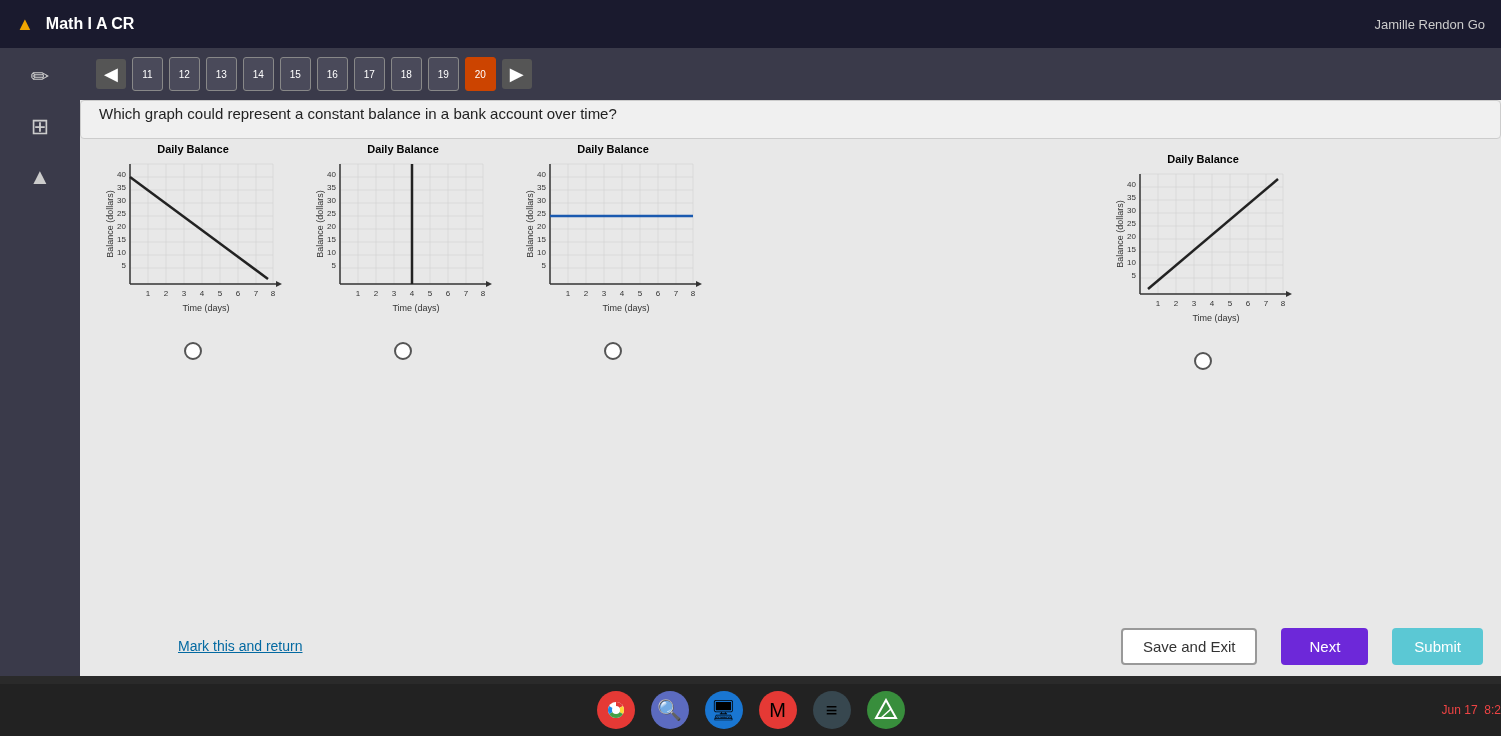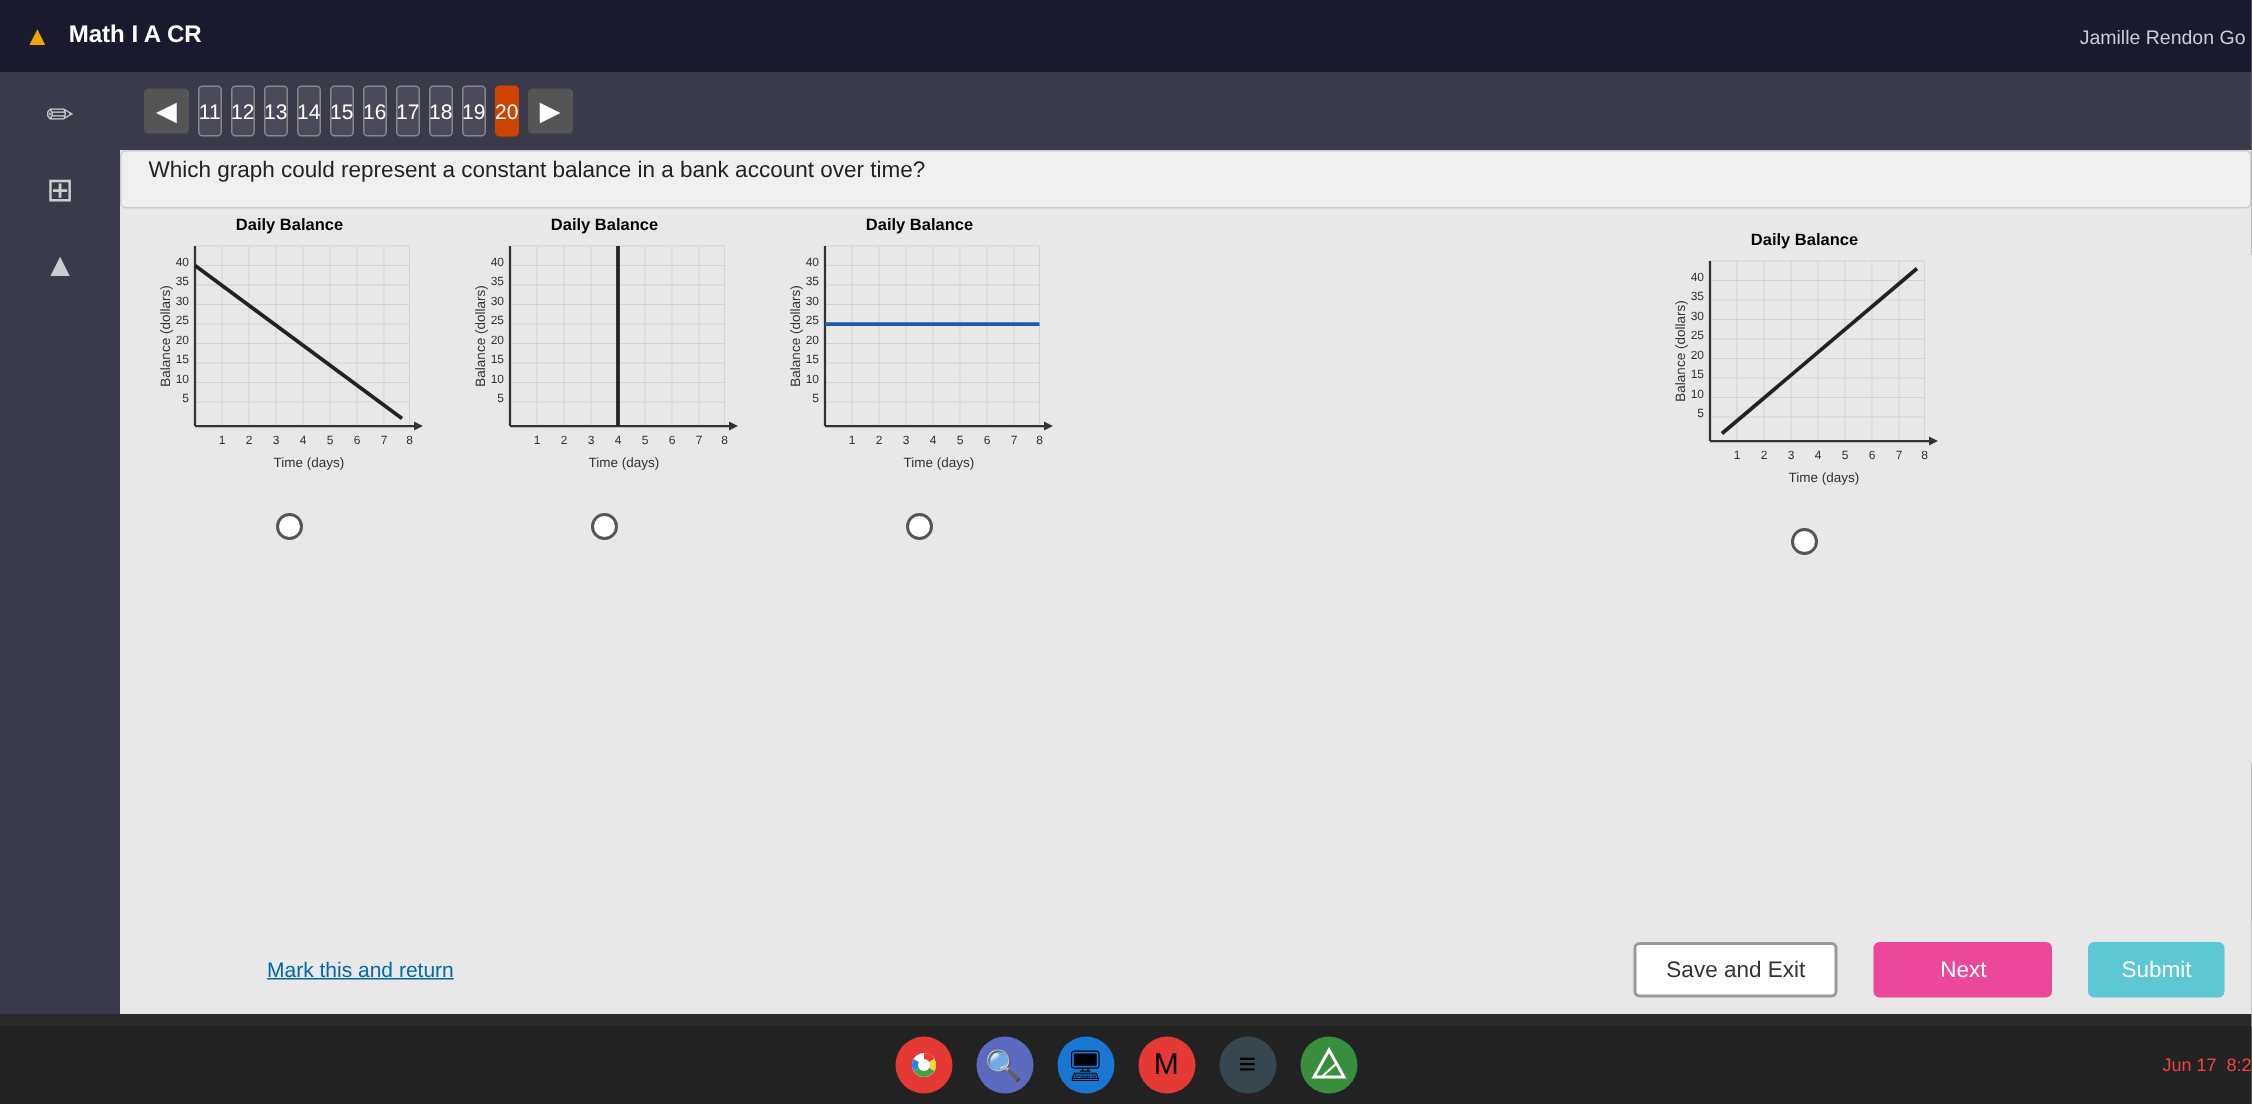--- a/index.html
+++ b/index.html
@@ -28,21 +28,21 @@
       font-size: 18px;
       margin-right: 12px;
     }
     .top-bar-title {
       color: #ffffff;
       font-size: 16px;
       font-weight: bold;
     }
     .top-bar-user {
       position: absolute;
-      right: 4px;
+      right: 16px;
       color: #ccc;
       font-size: 13px;
     }
 
     
     .left-sidebar {
       position: absolute;
       top: 48px;
       left: 0;
       width: 80px;
@@ -75,27 +75,27 @@
     }
     .nav-arrow {
       color: #fff;
       font-size: 18px;
       cursor: pointer;
       padding: 4px 8px;
       background: #555;
       border-radius: 3px;
     }
     .nav-btn {
-      width: 16px;
+      width: 31px;
       height: 34px;
       border: 1px solid #888;
       border-radius: 3px;
       background: #4a4a5a;
       color: #fff;
-      font-size: 14px;
+      font-size: 10px;
       cursor: pointer;
       display: flex;
       align-items: center;
       justify-content: center;
     }
     .nav-btn.active {
       background: #cc4400;
       border-color: #cc4400;
       color: #fff;
     }
@@ -195,24 +195,24 @@
     .btn-save-exit {
       background: #fff;
       border: 2px solid #999;
       border-radius: 4px;
       padding: 8px 20px;
       font-size: 15px;
       color: #333;
       cursor: pointer;
     }
     .btn-next {
-      background: #ec4899;
+      background: #6d28d9;
       border: none;
       border-radius: 4px;
-      padding: 8px 44px;
+      padding: 8px 28px;
       font-size: 15px;
       color: #fff;
       cursor: pointer;
     }
     .btn-submit {
       background: #5bc8d4;
       border: none;
       border-radius: 4px;
       padding: 8px 22px;
       font-size: 15px;

